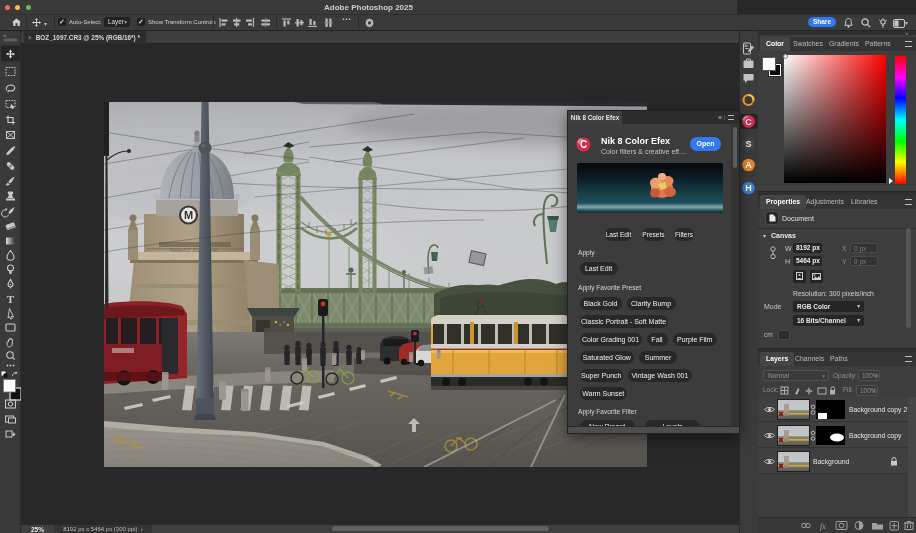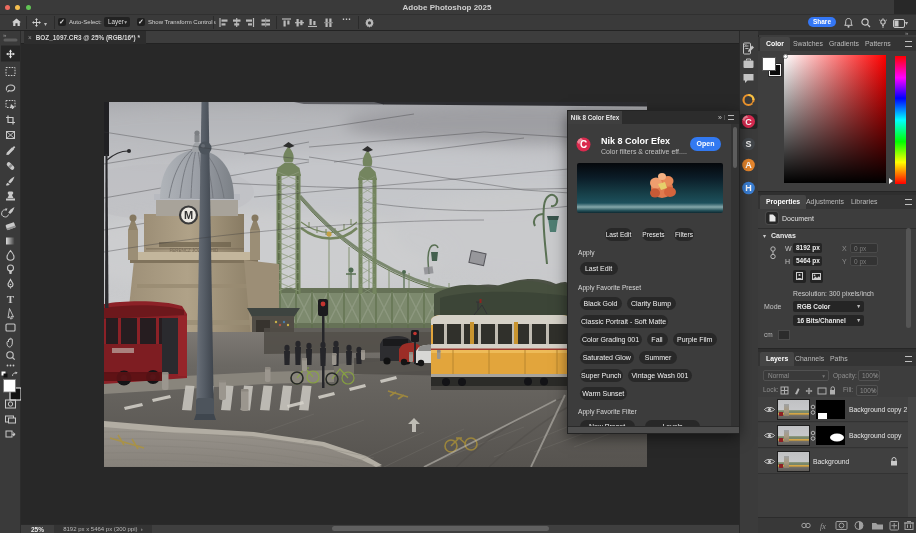--- a/index.html
+++ b/index.html
@@ -1,18 +1,18 @@
 <!DOCTYPE html>
 <html><head><meta charset="utf-8"><style>
 *{margin:0;padding:0;box-sizing:border-box;}
 html,body{width:916px;height:533px;overflow:hidden;background:#282828;font-family:"Liberation Sans",sans-serif;}
 .abs{position:absolute;}
 #stage{position:relative;width:916px;height:533px;}
 
-#titlebar{left:0;top:0;width:894px;height:14px;background:#3a3a3a;}
+#titlebar{left:0;top:0;width:737px;height:14px;background:#3a3a3a;}
 .tl{border-radius:50%;width:5.4px;height:5.4px;top:4.5px;}
 #title{width:100%;text-align:center;top:3px;font-size:8px;color:#cfcfcf;font-weight:bold;}
 #optbar{left:0;top:14px;width:916px;height:17px;background:#3a3a3a;border-top:1px solid #303030;border-bottom:1px solid #232323;color:#c6c6c6;}
 .vdiv{top:16px;width:1px;height:13px;background:#2b2b2b;}
 .obtxt{top:18.5px;font-size:6px;color:#d2d2d2;}
 .cbx{top:18px;width:8px;height:8px;background:#1f1f1f;border-radius:2px;color:#dcdcdc;font-size:7px;line-height:8px;text-align:center;font-weight:bold;}
 #laydd{left:104px;top:17px;width:26px;height:10px;background:#222;border-radius:2px;font-size:6.3px;line-height:10px !important;color:#ddd;padding-left:4px;}
 
 #share{left:808px;top:17px;width:28px;height:10px;background:#3477f6;border-radius:5px;color:#fff;font-size:6.5px;font-weight:bold;text-align:center;line-height:10px;}
 .tic{top:17px;color:#cacaca;font-size:9px;}

